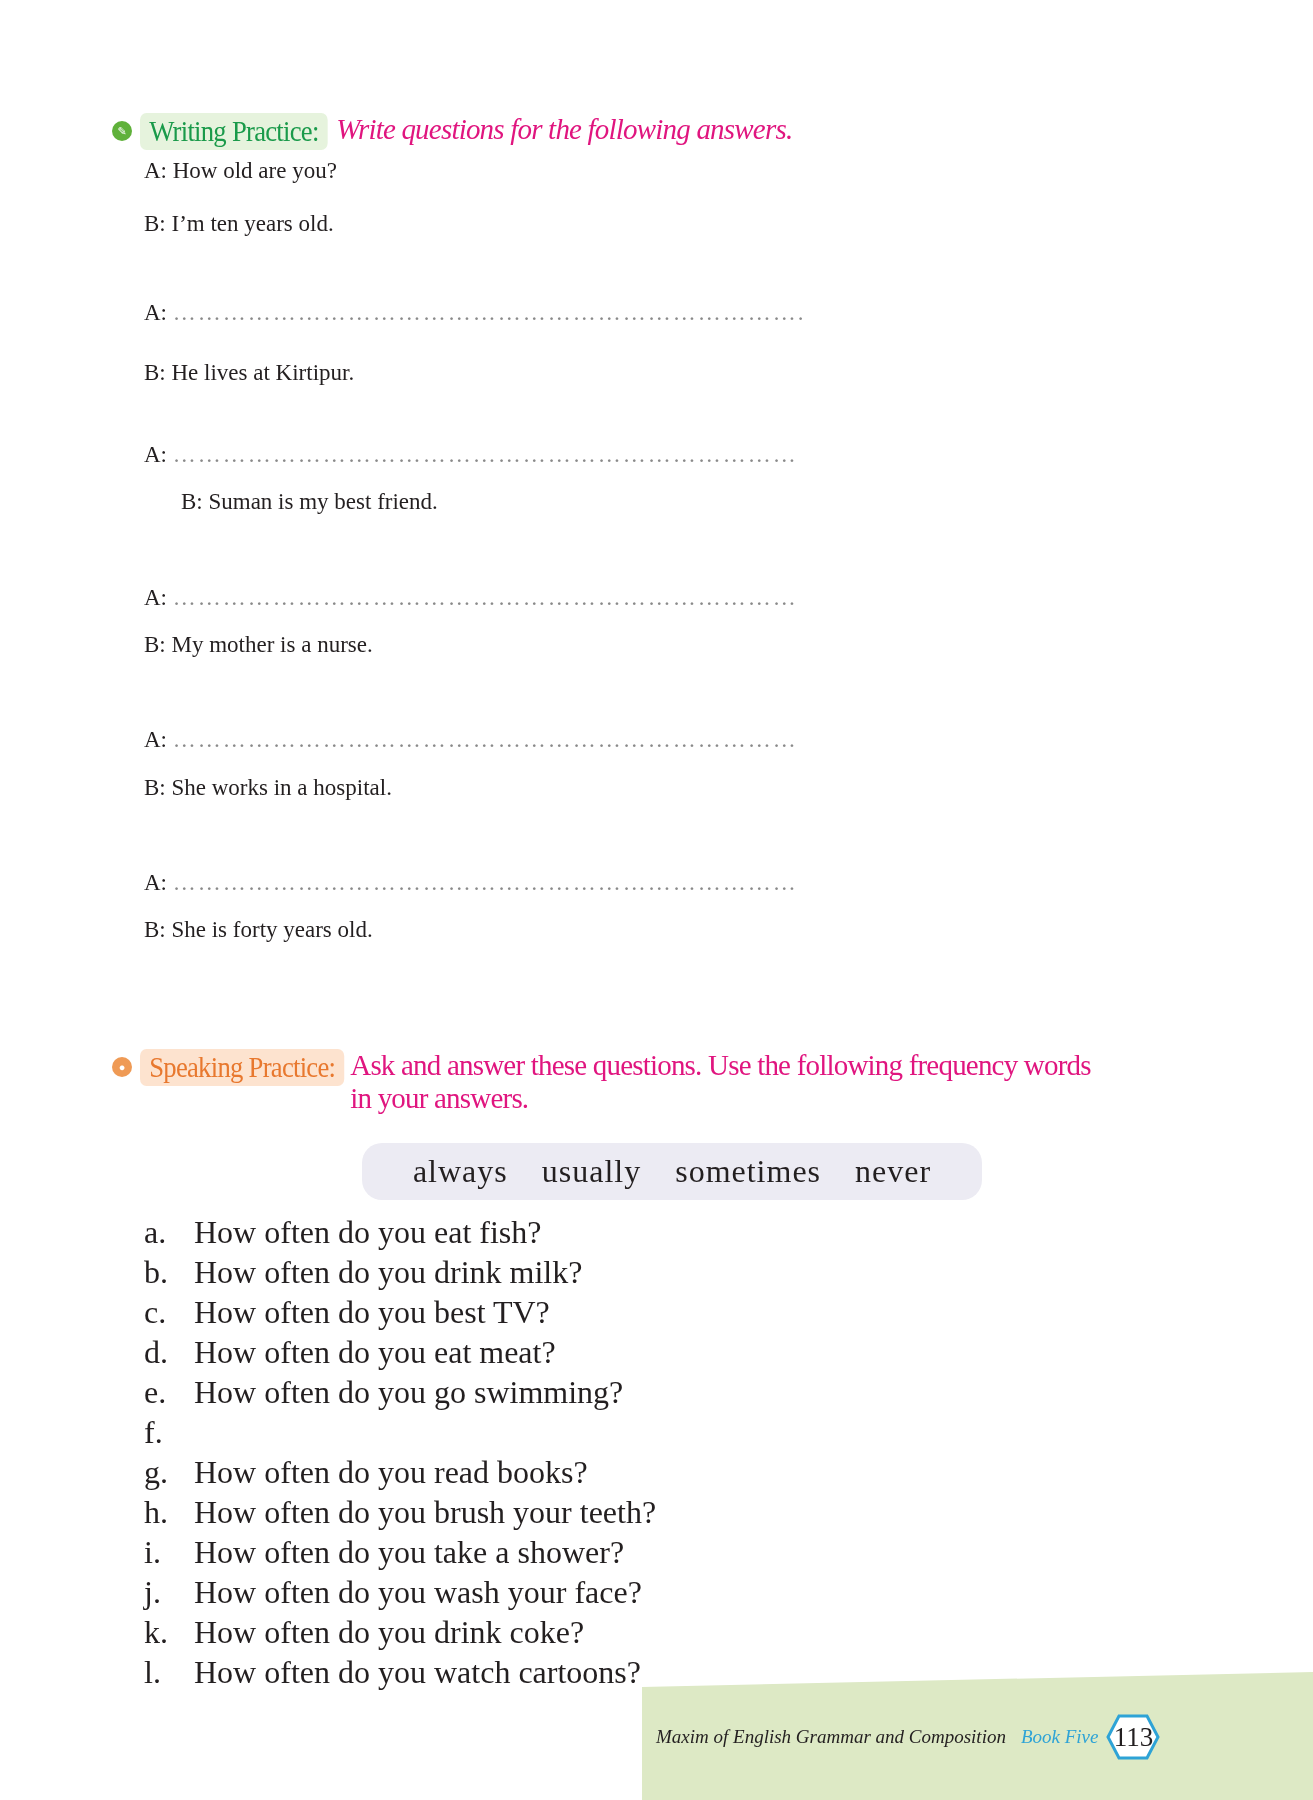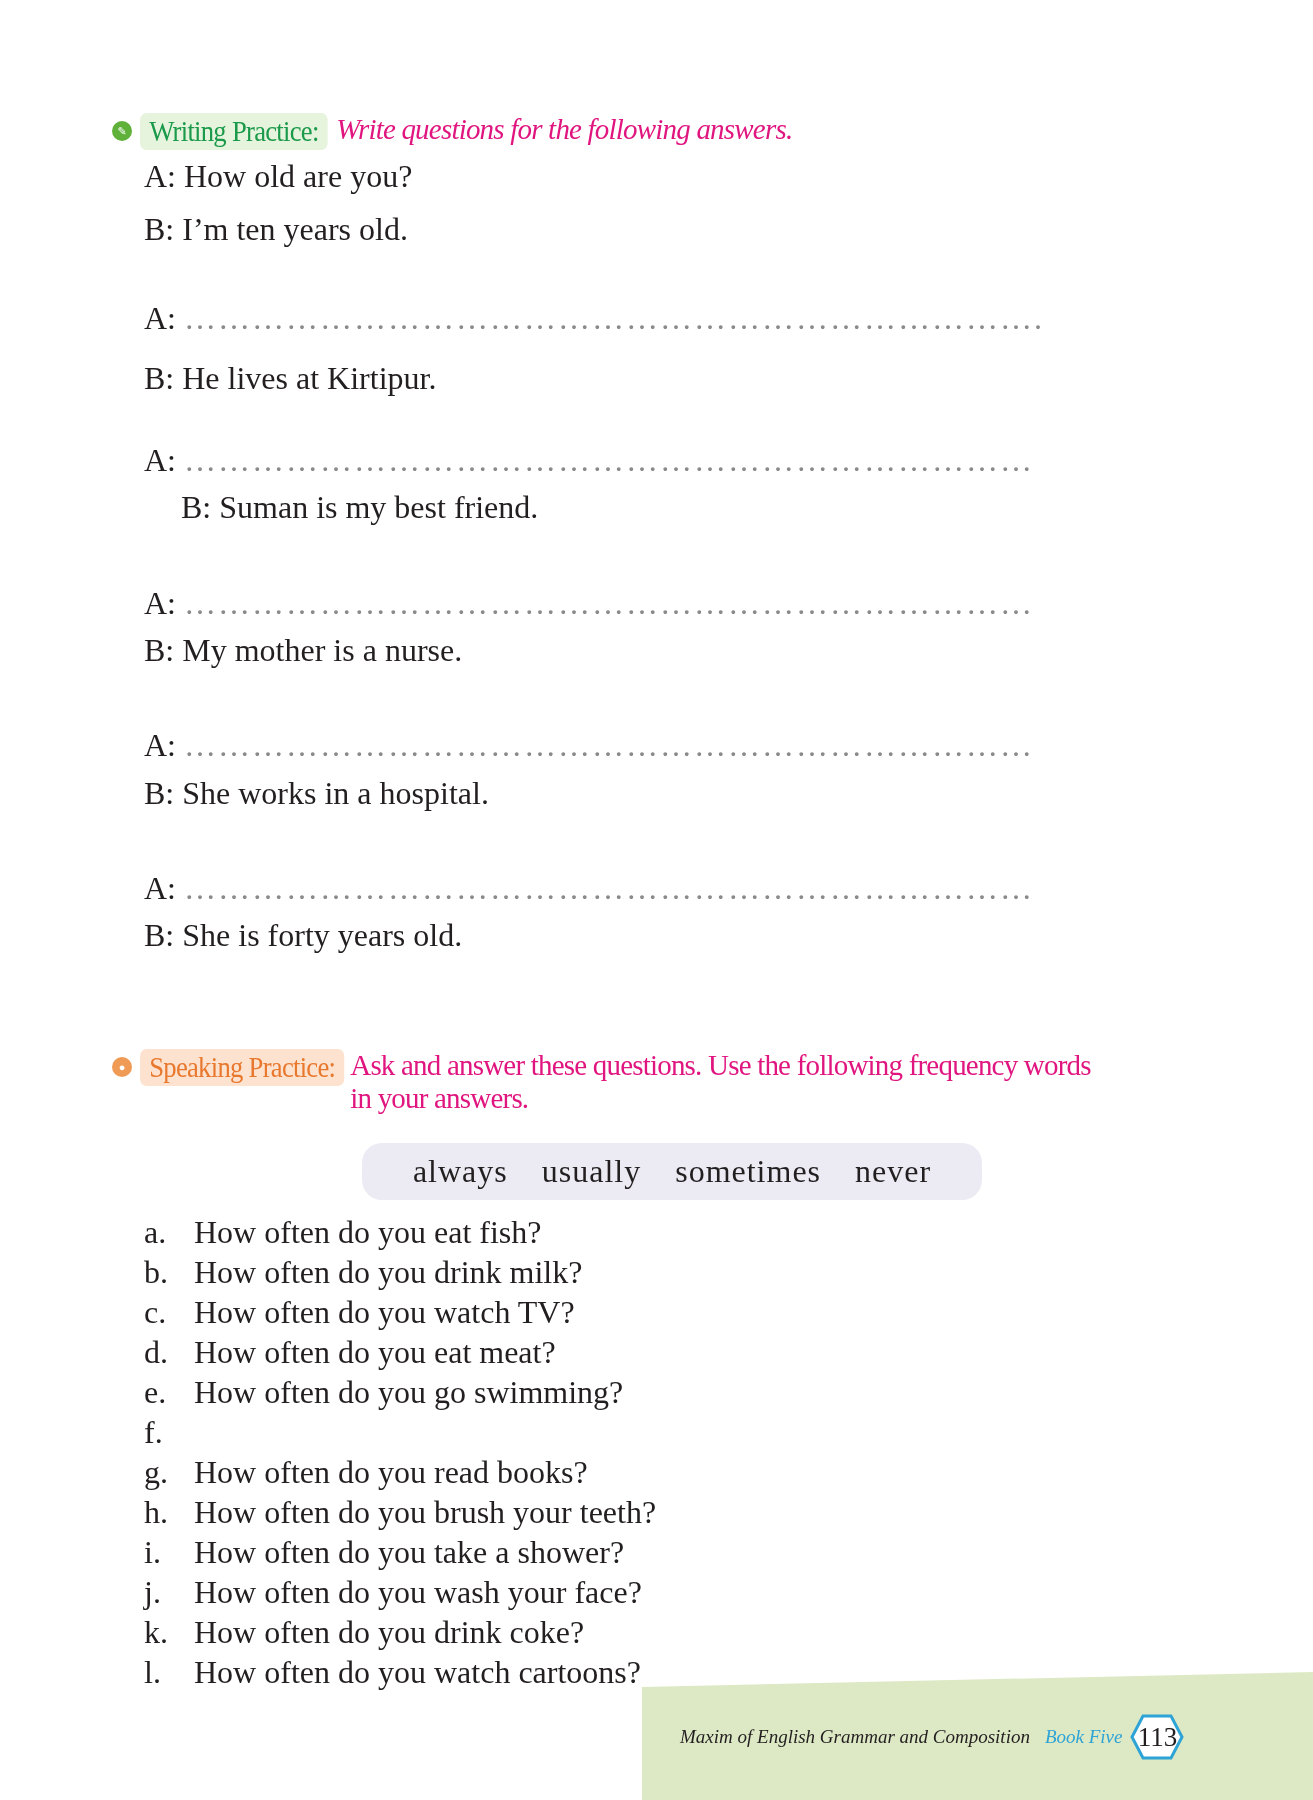--- a/index.html
+++ b/index.html
@@ -1,28 +1,28 @@
 <!DOCTYPE html>
 <html><head>
 <meta charset="utf-8">
 <style>
   html,body{margin:0;padding:0;background:#fff;}
   body{width:1313px;height:1800px;position:relative;overflow:hidden;font-family:"Liberation Serif","DejaVu Serif",serif;color:#231f20;}
   .sec-head{position:absolute;display:flex;align-items:flex-start;}
   .bullet{width:20px;height:20px;border-radius:50%;margin-top:8px;margin-right:8px;flex:none;display:flex;align-items:center;justify-content:center;color:#fff;font-size:11px;}
   .tag{padding:2px 10px;border-radius:7px;font-size:29px;letter-spacing:-0.8px;transform:scaleX(0.92);transform-origin:left;font-family:"Liberation Serif",serif;}
   .instr{font-size:29px;letter-spacing:-0.8px;color:#e0157f;line-height:33px;}
-  .line{position:absolute;left:144px;font-size:32px;white-space:nowrap;}
+  .line{position:absolute;left:144px;font-size:23px;white-space:nowrap;}
   .dots{color:#8a8a8a;letter-spacing:2px;}
   .freq{position:absolute;left:362px;top:1143px;width:620px;height:57px;background:#ecebf3;border-radius:20px;display:flex;align-items:center;justify-content:center;gap:34px;font-size:32px;letter-spacing:1px;}
   .qlist{position:absolute;left:144px;top:1212px;font-size:32px;line-height:40px;}
   .qrow{display:flex;}
   .qlbl{width:50px;}
   .footer{position:absolute;left:642px;top:1672px;width:671px;height:128px;background:#dde9c5;clip-path:polygon(0 15px,100% 0,100% 100%,0 100%);}
-  .ftext{position:absolute;left:680px;top:1714px;font-size:19px;font-style:italic;display:flex;align-items:center;}
+  .ftext{position:absolute;left:656px;top:1714px;font-size:19px;font-style:italic;display:flex;align-items:center;}
   .book{color:#2ea3d6;margin-left:15px;}
   .hex{margin-left:8px;width:54px;height:46px;position:relative;display:flex;align-items:center;justify-content:center;font-size:27px;font-style:normal;}
   .hex svg{position:absolute;left:0;top:0;}
 </style>
 </head>
 <body>
 
 <div class="sec-head" style="left:112px;top:113px;">
   <span class="bullet" style="background:#5fb13a;">✎</span>
   <span class="tag" style="background:#e6f3dd;color:#1a9a4a;">Writing Practice:</span>
@@ -67,21 +67,21 @@
   <div class="qrow">
       <span class="qlbl">a.</span>
       <span>How often do you eat fish?</span>
     </div>
   <div class="qrow">
       <span class="qlbl">b.</span>
       <span>How often do you drink milk?</span>
     </div>
   <div class="qrow">
       <span class="qlbl">c.</span>
-      <span>How often do you watch TV?</span>
+      <span>How often do you best TV?</span>
     </div>
   <div class="qrow">
       <span class="qlbl">d.</span>
       <span>How often do you eat meat?</span>
     </div>
   <div class="qrow">
       <span class="qlbl">e.</span>
       <span>How often do you go swimming?</span>
     </div>
   <div class="qrow">

